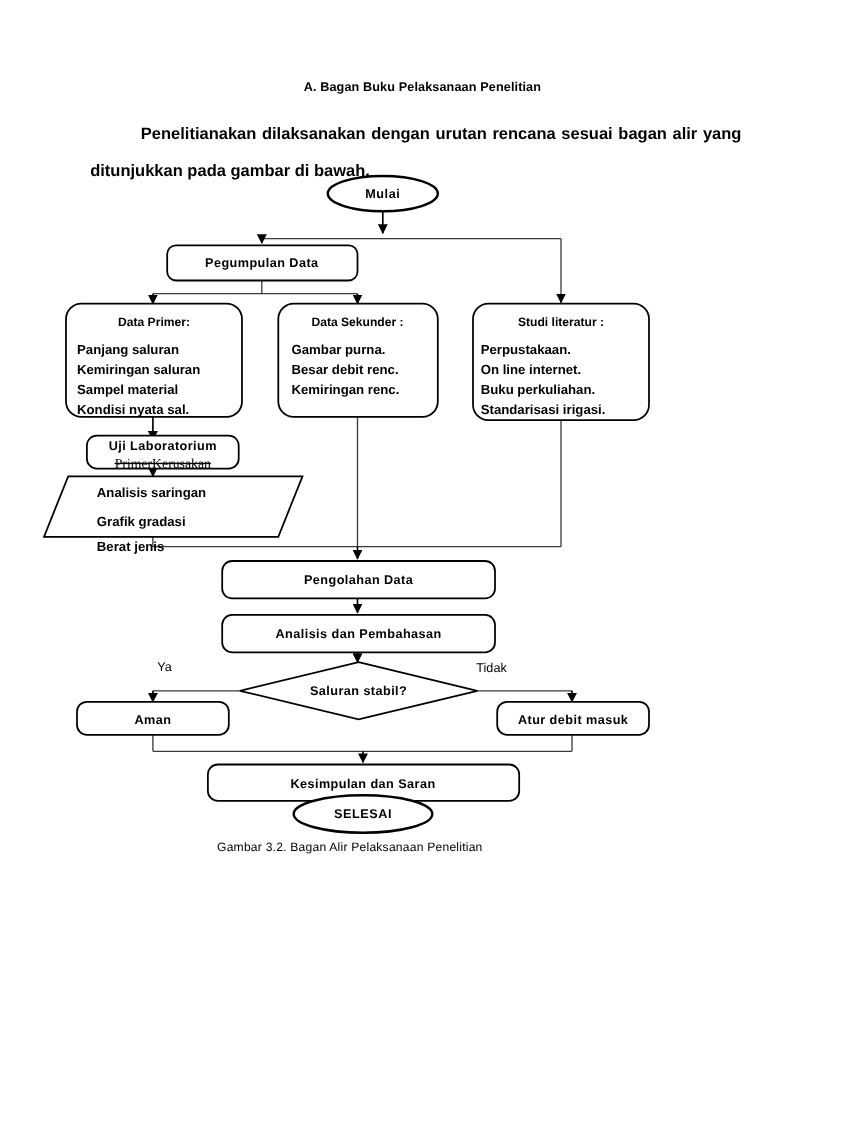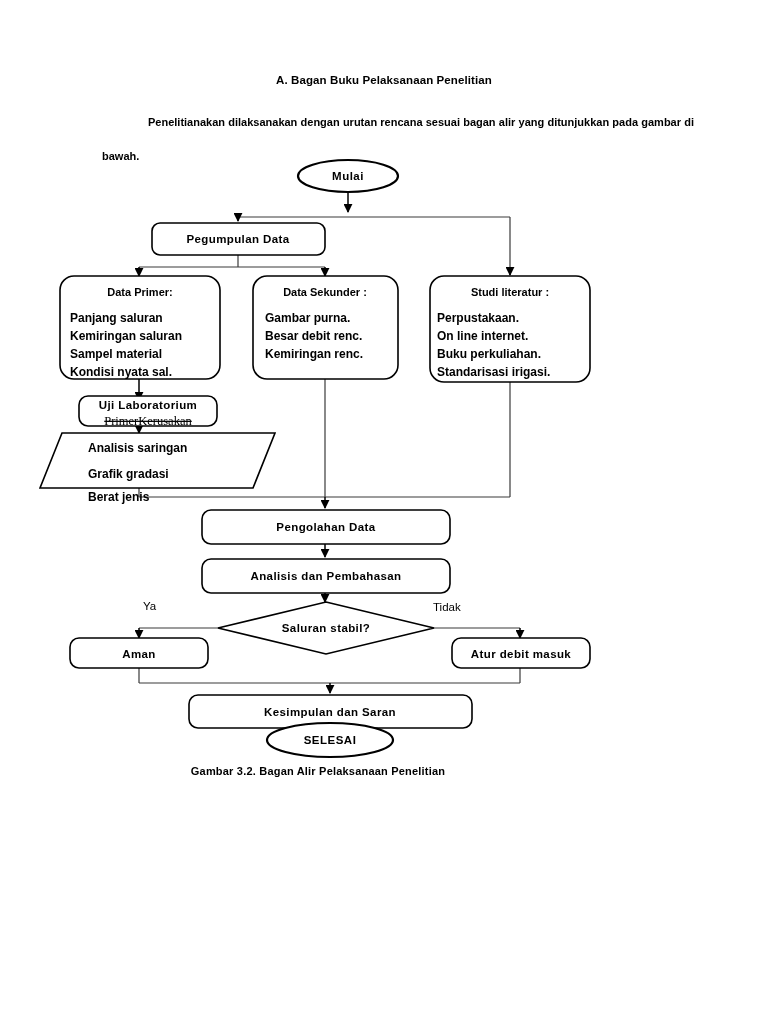--- a/index.html
+++ b/index.html
@@ -27,24 +27,24 @@
     left: 0;
     top: 74px;
     width: 768px;
     text-align: center;
     font-size: 11.5px;
     font-weight: bold;
     letter-spacing: 0.1px;
   }
   .doc-para {
     position: absolute;
-    left: 102px;
+    left: 82px;
     top: 105px;
     width: 592px;
-    font-size: 11px;
+    font-size: 15px;
     font-weight: bold;
     line-height: 34px;
     text-align: justify;
     text-justify: inter-word;
   }
   .doc-para .lead {
     display: inline;
   }
   .para-indent {
     display: inline-block;
@@ -119,21 +119,21 @@
     font-family: "Liberation Serif", serif;
     text-decoration: line-through;
   }
   .caption {
     position: absolute;
     left: 0;
     top: 765px;
     width: 636px;
     text-align: center;
     font-size: 11px;
-    font-weight: bold;
+    font-weight: normal;
     letter-spacing: 0.2px;
   }
 </style>
 </head>
 <body>
 
 <div class="page">
 
   <div class="doc-heading">A.  Bagan Buku Pelaksanaan Penelitian</div>
 

